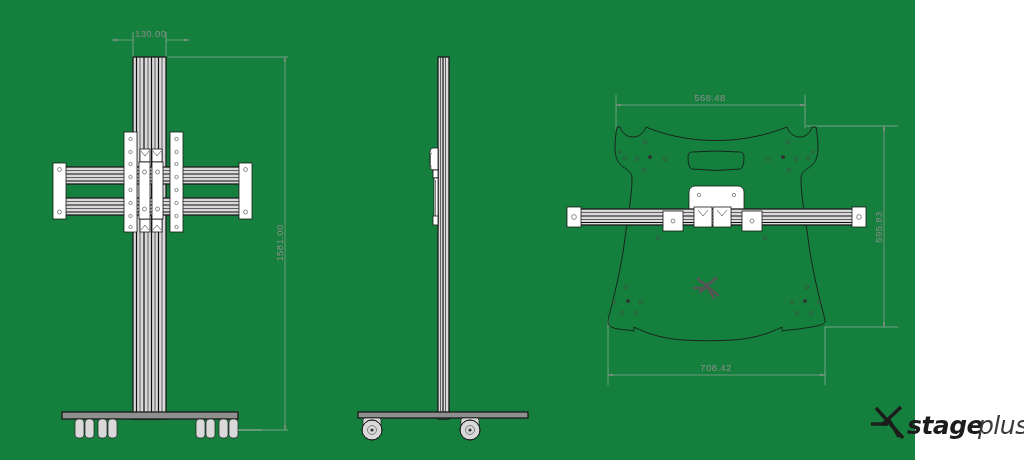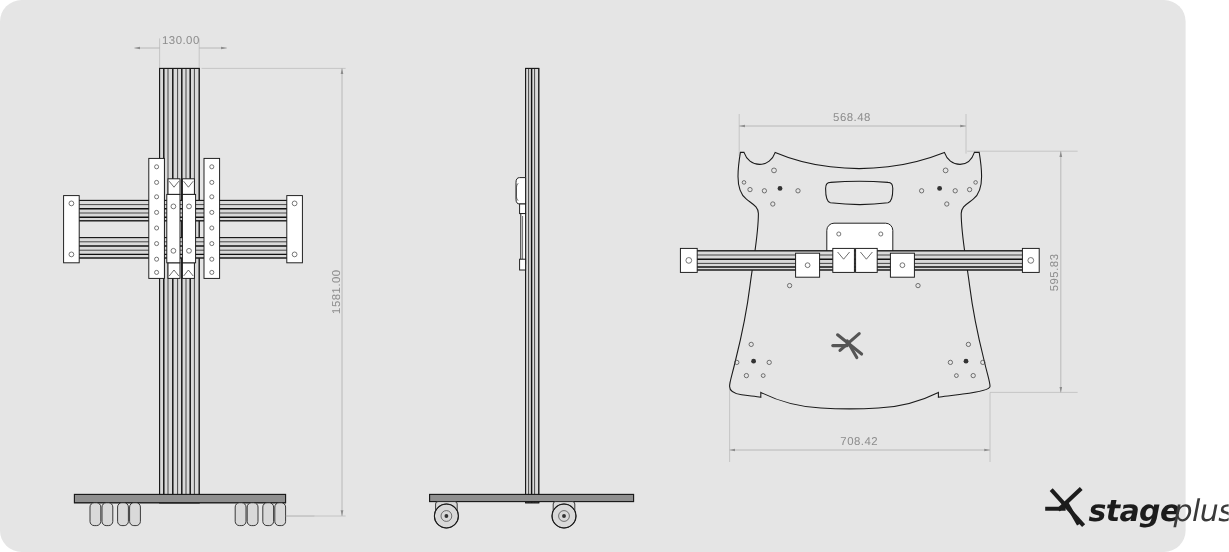--- a/index.html
+++ b/index.html
@@ -9,24 +9,23 @@
     background: #ffffff;
   }
   body {
     width: 1024px;
     height: 460px;
     overflow: hidden;
     font-family: "Liberation Sans", sans-serif;
   }
   #sheet {
     position: relative;
-    width: 988px;
+    width: 915px;
     height: 460px;
-    background: #e5e5e5;
-    border-radius: 18px;
+    background: #15803d;
   }
   #drawing {
     position: absolute;
     left: 0;
     top: 0;
     width: 1024px;
     height: 460px;
   }
   .dim-text {
     font-family: "Liberation Sans", sans-serif;

